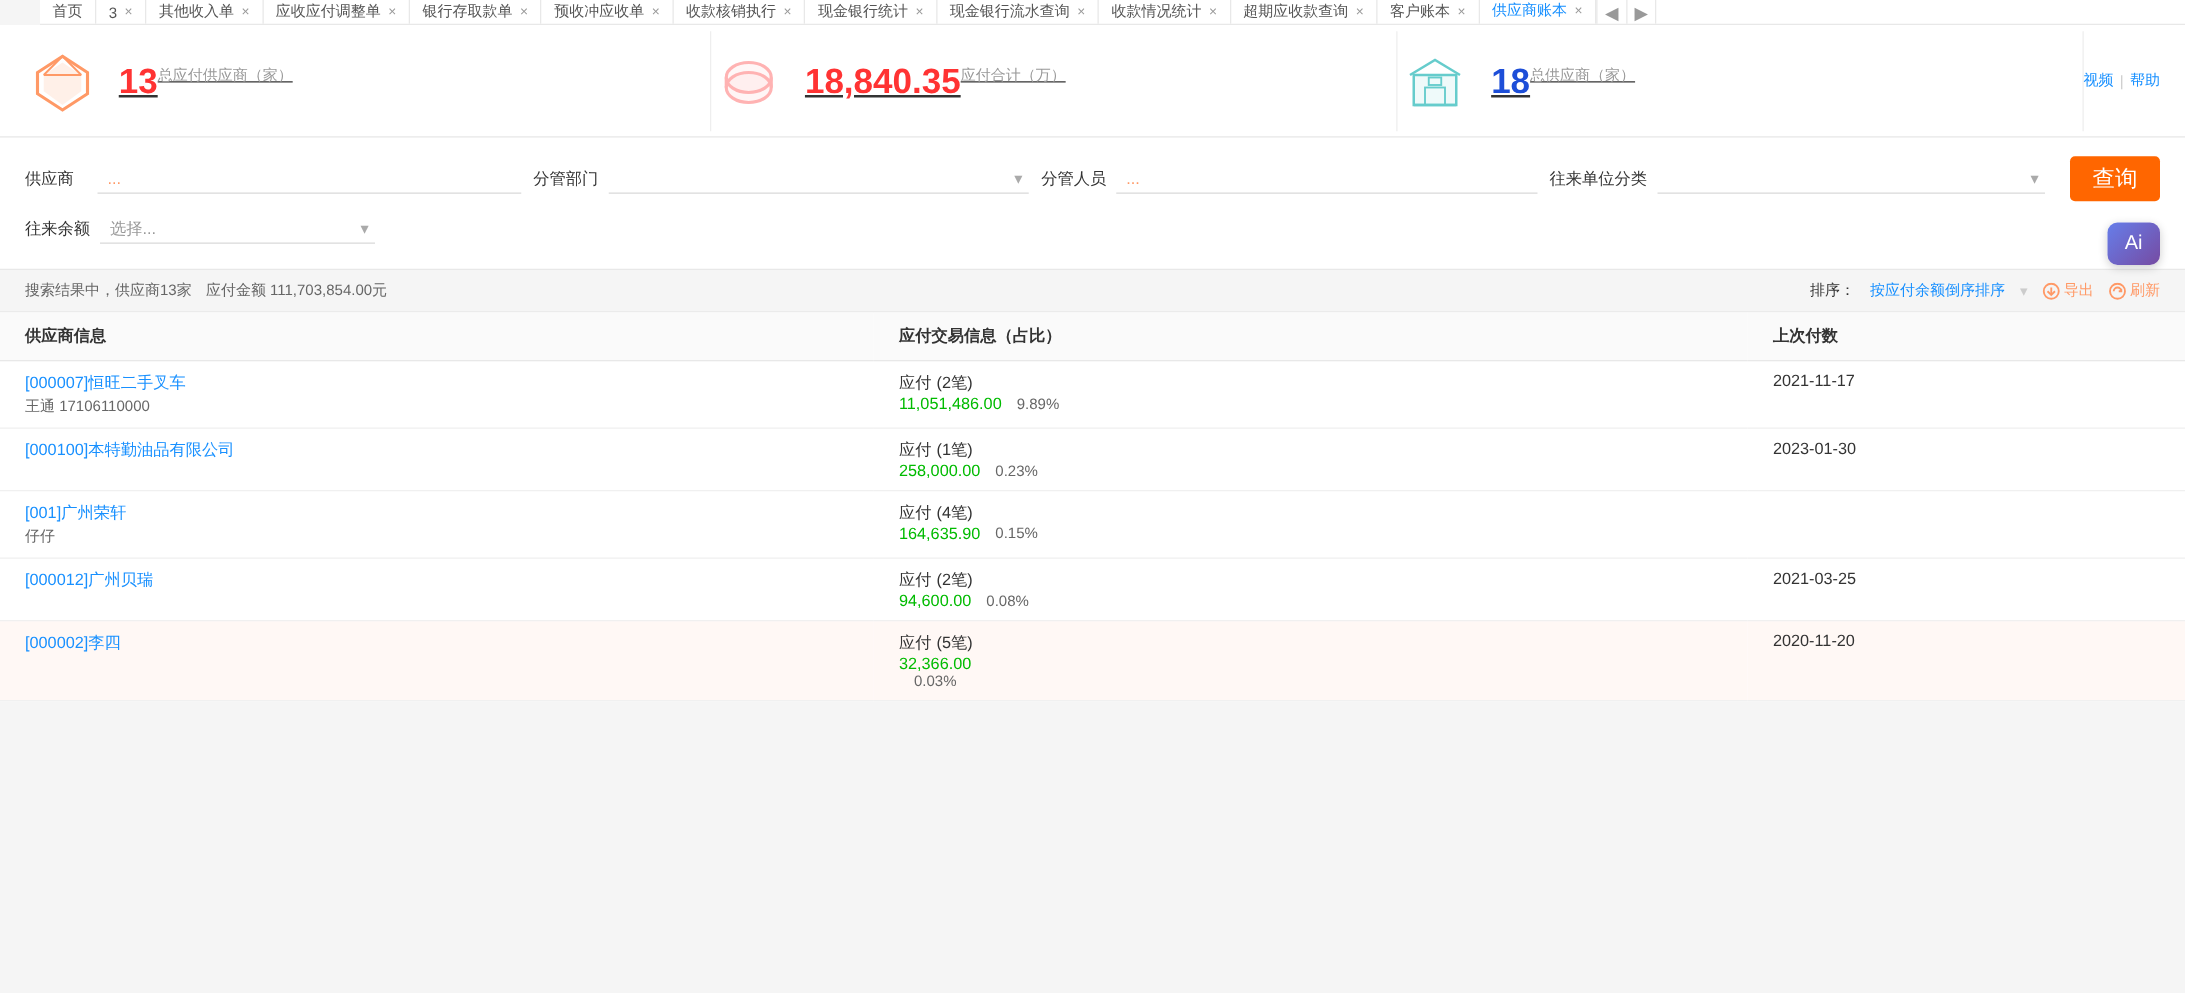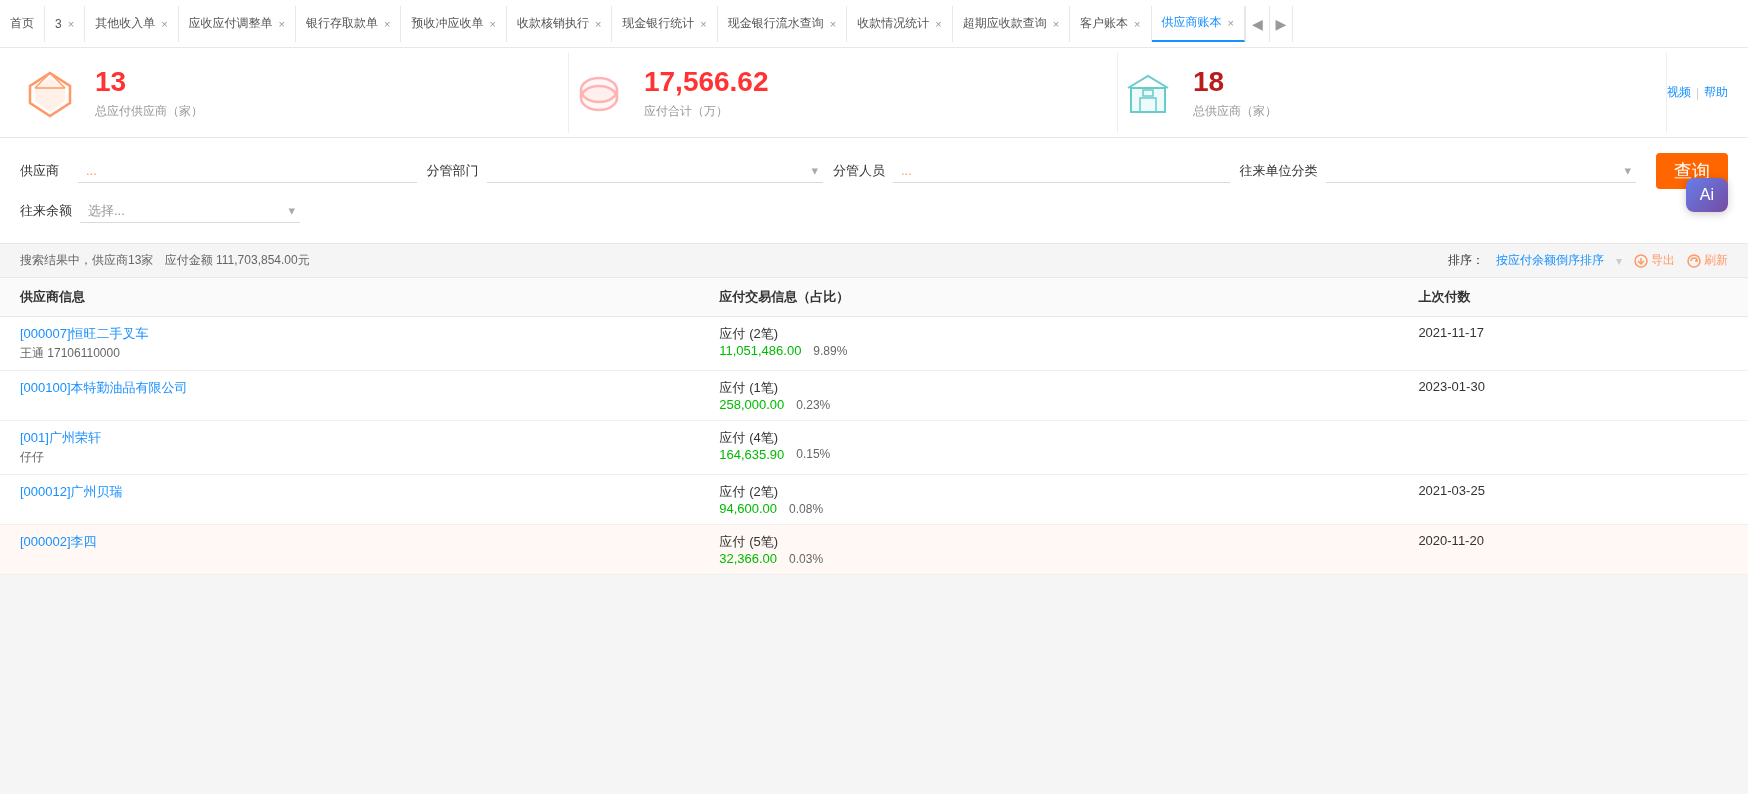--- a/index.html
+++ b/index.html
@@ -4,22 +4,23 @@
   <style>
     * { box-sizing: border-box; margin: 0; padding: 0; }
     body { font-family: "Microsoft YaHei", "PingFang SC", Arial, sans-serif; font-size: 13px; background: #f5f5f5; color: #333; }
 
     
     .top-nav {
       display: flex;
       align-items: center;
       background: #fff;
       border-bottom: 1px solid #e8e8e8;
-      height: 48px;
+      height: 20px;
       overflow: hidden;
+      margin-left: 32px;
     }
     .nav-tab {
       display: flex;
       align-items: center;
       padding: 0 10px;
       height: 36px;
       font-size: 12px;
       color: #555;
       white-space: nowrap;
       border-right: 1px solid #e8e8e8;
@@ -58,21 +59,21 @@
       height: 60px;
       display: flex;
       align-items: center;
       justify-content: center;
       margin-right: 15px;
       font-size: 36px;
     }
     .stat-icon-1 { color: #ff9966; }
     .stat-icon-2 { color: #ffb3b3; }
     .stat-icon-3 { color: #66cccc; }
-    .stat-text { display: flex; flex-direction: column; }
+    .stat-text { display: flex; flex-direction: row; text-decoration: underline; }
     .stat-number { font-size: 28px; font-weight: bold; color: #ff3333; line-height: 1.2; }
     .stat-label { font-size: 12px; color: #999; margin-top: 4px; }
 
     
     .filter-section {
       background: #fff;
       padding: 15px 20px 10px;
       border-bottom: 1px solid #e8e8e8;
     }
     .filter-row {
@@ -313,38 +314,38 @@
           <svg width="50" height="50" viewBox="0 0 50 50">
             <ellipse cx="25" cy="22" rx="18" ry="12" fill="none" stroke="#ffb3b3" stroke-width="2.5"></ellipse>
             <ellipse cx="25" cy="22" rx="18" ry="12" fill="rgba(255,179,179,0.1)"></ellipse>
             <line x1="7" y1="22" x2="7" y2="30" stroke="#ffb3b3" stroke-width="2.5"></line>
             <line x1="43" y1="22" x2="43" y2="30" stroke="#ffb3b3" stroke-width="2.5"></line>
             <ellipse cx="25" cy="30" rx="18" ry="12" fill="none" stroke="#ffb3b3" stroke-width="2.5"></ellipse>
             <ellipse cx="25" cy="30" rx="18" ry="12" fill="rgba(255,179,179,0.12)"></ellipse>
           </svg>
         </div>
         <div class="stat-text">
-          <span class="stat-number">17,566.62</span>
+          <span class="stat-number">18,840.35</span>
           <span class="stat-label">应付合计（万）</span>
         </div>
       </div>
 
       <div class="stat-item">
         <div class="stat-icon stat-icon-3">
           <svg width="50" height="50" viewBox="0 0 50 50">
             <rect x="8" y="20" width="34" height="24" fill="none" stroke="#66cccc" stroke-width="2"></rect>
             <rect x="8" y="20" width="34" height="24" fill="rgba(102,204,204,0.1)"></rect>
             <polyline points="5,20 25,8 45,20" fill="none" stroke="#66cccc" stroke-width="2"></polyline>
             <rect x="17" y="30" width="16" height="14" fill="none" stroke="#66cccc" stroke-width="1.5"></rect>
             <rect x="20" y="22" width="10" height="6" fill="none" stroke="#66cccc" stroke-width="1.5"></rect>
             <line x1="8" y1="44" x2="42" y2="44" stroke="#66cccc" stroke-width="2"></line>
           </svg>
         </div>
         <div class="stat-text">
-          <span class="stat-number" style="color:#b91c1c;">18</span>
+          <span class="stat-number" style="color:#1d4ed8;">18</span>
           <span class="stat-label">总供应商（家）</span>
         </div>
       </div>
 
       <div style="margin-left:auto; display:flex; align-items:center; font-size:12px; color:#666; flex-shrink:0;">
         <span style="color:#1890ff; cursor:pointer;">视频</span>
         <span style="margin:0 5px; color:#ccc;">|</span>
         <span style="color:#1890ff; cursor:pointer;">帮助</span>
       </div>
     </div>
@@ -480,21 +481,21 @@
                 <a class="amount-value">94,600.00</a>
                 <span class="tx-pct">0.08%</span>
               </div>
             </td>
             <td class="date-val">2021-03-25</td>
           </tr>
           <tr class="highlighted">
             <td><a class="supplier-link">[000002]李四</a></td>
             <td>
               <div><span style="color:#333;">应付</span><span style="color:#333;margin-left:4px;">(5笔)</span></div>
-              <div style="display: flex; align-items: flex-end;">
+              <div style="display: flex; align-items: flex-start; flex-direction: column;">
                 <a class="amount-value">32,366.00</a>
                 <span class="tx-pct">0.03%</span>
               </div>
             </td>
             <td class="date-val">2020-11-20</td>
           </tr>
         </tbody>
     </table>
   </div>
 

